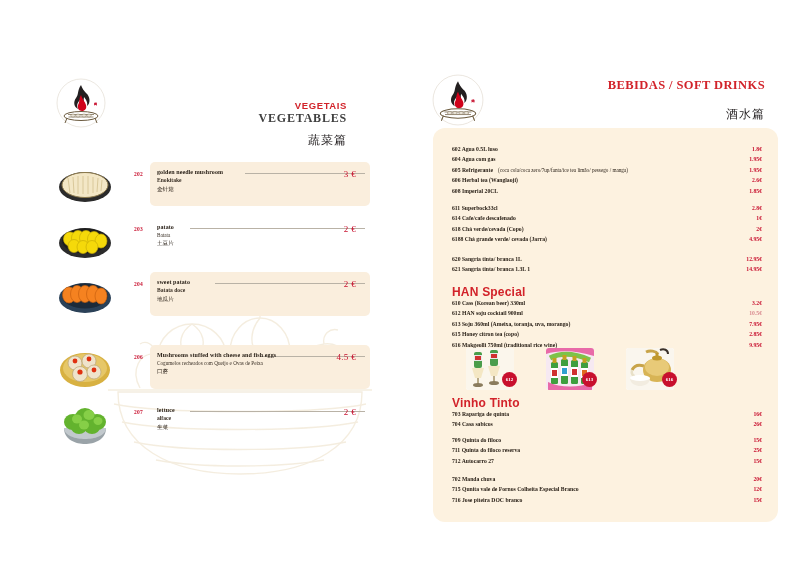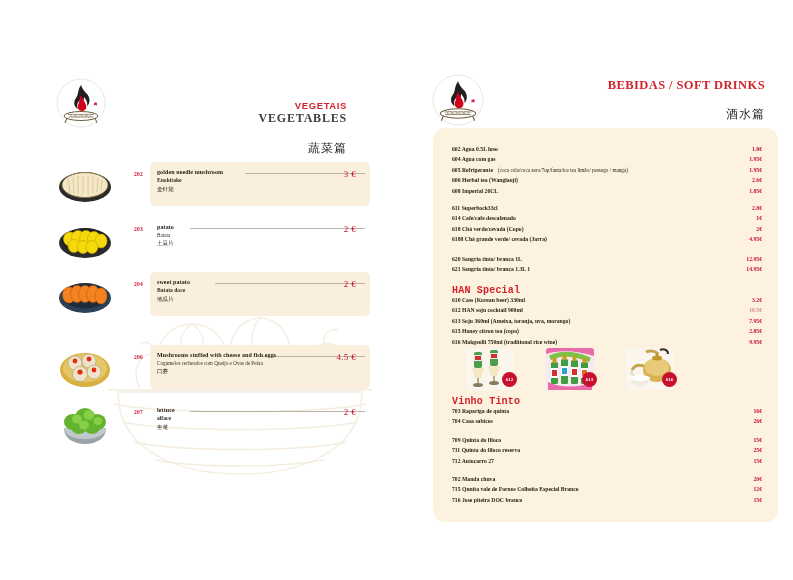--- a/index.html
+++ b/index.html
@@ -31,21 +31,21 @@
   }
   .veg-heading .l1{
     font-family:"Liberation Sans",sans-serif;
     font-size:9.5px;letter-spacing:0.6px;color:#d2232a;font-weight:700;
   }
   .veg-heading .l2{
     font-size:12px;letter-spacing:0.8px;color:#404040;font-weight:700;
     font-family:"Liberation Serif",serif;
   }
   .veg-heading .l3{
-    font-size:12px;color:#231f20;letter-spacing:1px;margin-top:17px;
+    font-size:12px;color:#231f20;letter-spacing:1px;margin-top:9px;
     font-family:"DejaVu Sans",sans-serif;
   }
 
   
   .bowl-art{
     position:absolute;left:100px;top:296px;width:280px;height:185px;
     opacity:.55;pointer-events:none;
   }
 
   .veg-list{position:absolute;left:30px;top:160px;width:340px;}
@@ -123,22 +123,22 @@
     font-family:"Liberation Serif",serif;
   }
   .dl-row .name .sub{font-weight:400;font-size:5.2px;}
   .dl-row .price{
     position:absolute;right:0;top:0;
     font-size:5.7px;font-weight:700;color:#c8102e;white-space:nowrap;
     font-family:"Liberation Serif",serif;
   }
   .dl-row .price.faint{color:#d98a8f;}
   .sect-title{
-    font-size:10px;font-weight:700;color:#d2232a;letter-spacing:.2px;
-    font-family:Liberation Mono, monospace;
+    font-size:12px;font-weight:700;color:#d2232a;letter-spacing:.2px;
+    font-family:Liberation Sans, sans-serif;
     margin-bottom:1px;
   }
 
   .photos{
     position:absolute;left:466px;top:348px;width:210px;height:44px;
   }
   .photo{
     position:absolute;top:0;width:48px;height:42px;border-radius:3px;
     background:#fff;overflow:hidden;
   }

